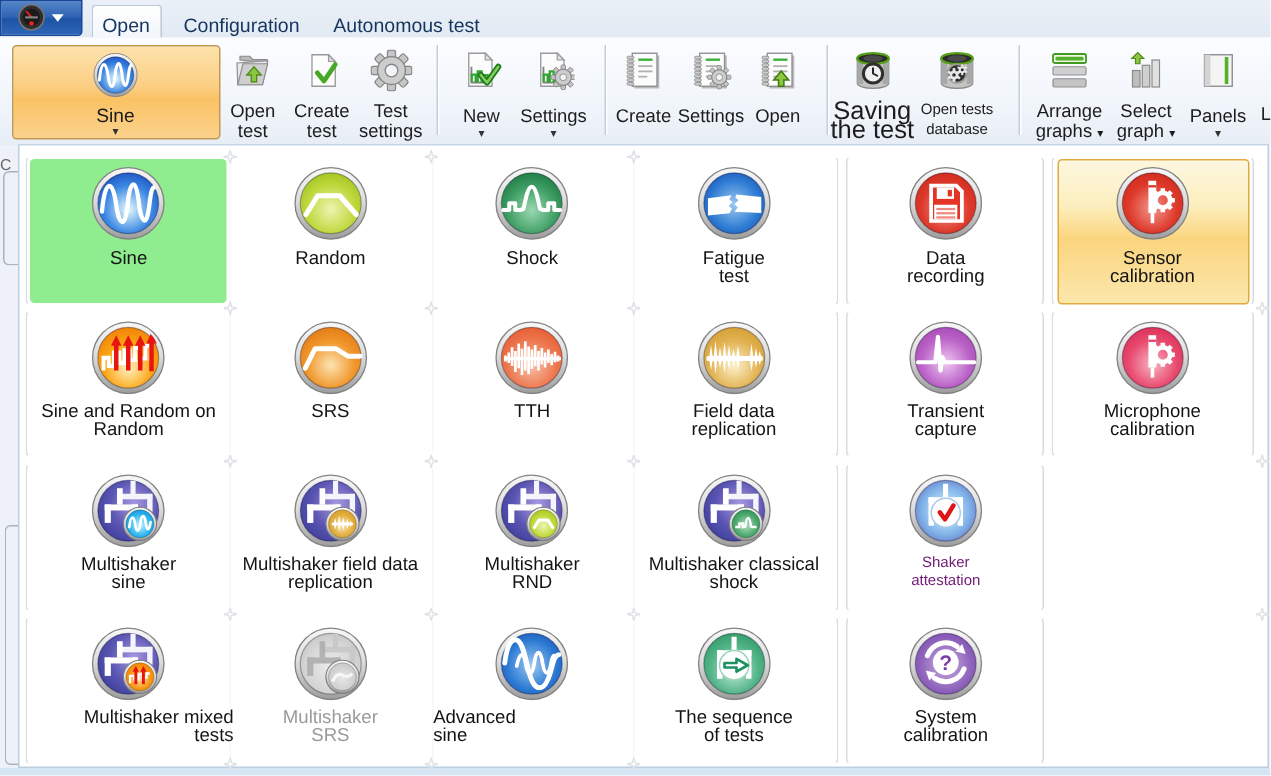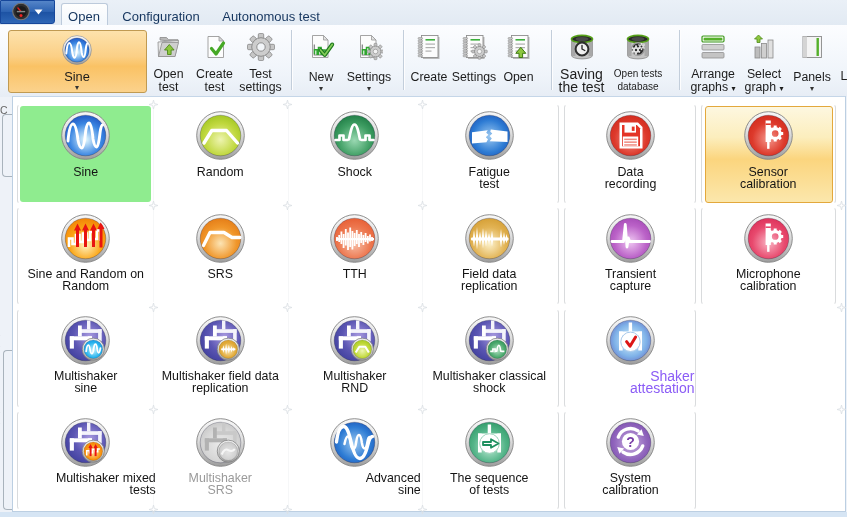--- a/index.html
+++ b/index.html
@@ -283,21 +283,21 @@
 <div style="position:absolute;left:473.5px;top:69.5px;width:90px;text-align:center;font-size:12.3px;color:#1c1c1c">Open</div>
 <div style="position:absolute;left:567.5px;top:33px;width:28px;height:28px"><svg width="28" height="28" viewBox="0 0 28 28">
       <path d="M3.5,6 h21 v16.5 a10.5,3.4 0 0 1 -21,0 z" fill="#c4c4c4" stroke="#8a8a8a" stroke-width="0.8"></path>
       <rect x="3.5" y="6" width="4" height="17" fill="#a8a8a8"></rect>
       <rect x="20.5" y="6" width="4" height="17" fill="#a8a8a8"></rect>
       <ellipse cx="14" cy="6" rx="10.5" ry="3.6" fill="#2a2a2a" stroke="#55a018" stroke-width="1.6"></ellipse>
       <ellipse cx="14" cy="6" rx="6.5" ry="2.1" fill="#4a4a4a"></ellipse>
       <circle cx="14" cy="16" r="6.4" fill="#f0f0f0" stroke="#2e2e2e" stroke-width="2"></circle>
       <path d="M14,16 V12.4 M14,16 l2.8,1.5" stroke="#222" stroke-width="1.3" stroke-linecap="round"></path>
     </svg></div>
-<div style="position:absolute;left:529.5px;top:68px;width:104px;text-align:center;font-size:14px;line-height:12.9px;color:#1c1c1c">Saving<br>the test</div>
+<div style="position:absolute;left:529.5px;top:68px;width:104px;text-align:center;font-size:17px;line-height:12.9px;color:#1c1c1c">Saving<br>the test</div>
 <div style="position:absolute;left:624px;top:33px;width:28px;height:28px"><svg width="28" height="28" viewBox="0 0 28 28">
       <path d="M3.5,6 h21 v16.5 a10.5,3.4 0 0 1 -21,0 z" fill="#c4c4c4" stroke="#8a8a8a" stroke-width="0.8"></path>
       <rect x="3.5" y="6" width="4" height="17" fill="#a8a8a8"></rect>
       <rect x="20.5" y="6" width="4" height="17" fill="#a8a8a8"></rect>
       <ellipse cx="14" cy="6" rx="10.5" ry="3.6" fill="#2a2a2a" stroke="#55a018" stroke-width="1.6"></ellipse>
       <ellipse cx="14" cy="6" rx="6.5" ry="2.1" fill="#4a4a4a"></ellipse>
       <circle cx="14" cy="16" r="6.2" fill="#2e2e2e" stroke="#9a9a9a" stroke-width="1.4"></circle>
       <g transform="translate(12,17)">
         <rect x="-0.9" y="-4.6" width="1.8" height="2" fill="#e8e8e8" transform="rotate(0)"></rect>
         <rect x="-0.9" y="-4.6" width="1.8" height="2" fill="#e8e8e8" transform="rotate(60)"></rect>
@@ -623,21 +623,21 @@
       <circle cx="24.5" cy="24.5" r="20.3" fill="url(#g_attest)" stroke="rgba(0,0,30,.3)" stroke-width="0.8"></circle>
       <g clip-path="url(#icl)">
         <rect x="22.7" y="6.5" width="3.4" height="10" fill="#fff"></rect>
         <rect x="13" y="15.5" width="23" height="3.7" fill="#fff"></rect>
         <rect x="13" y="15.5" width="3.7" height="19" fill="#fff"></rect>
         <rect x="32.3" y="15.5" width="3.7" height="19" fill="#fff"></rect>
         <circle cx="24.5" cy="25.8" r="9.7" fill="#fff" stroke="#a9c9ea" stroke-width="1"></circle>
         <path d="M20.6,25.6 L24,30.2 L29.6,21" fill="none" stroke="#dd1616" stroke-width="3" stroke-linecap="round" stroke-linejoin="round"></path>
       </g>
     </svg></div>
-<div style="position:absolute;left:566.5px;top:370.1px;width:128px;text-align:right;font-size:14px;line-height:12.3px;color:#8b5cf6">Shaker<br>attestation</div>
+<div style="position:absolute;left:566.5px;top:370.1px;width:128px;text-align:center;font-size:10px;line-height:12.3px;color:#701a75">Shaker<br>attestation</div>
 <div style="position:absolute;left:61.25px;top:417.5px;width:49px;height:49px"><svg width="49" height="49" viewBox="0 0 49 49">
       <circle cx="24.5" cy="24.5" r="23.8" fill="url(#ringG)" stroke="#838383" stroke-width="0.9"></circle>
       <circle cx="24.5" cy="24.5" r="20.3" fill="url(#g_indigo)" stroke="rgba(0,0,30,.3)" stroke-width="0.8"></circle>
       <g clip-path="url(#icl)">
         <rect x="26" y="4.5" width="3.4" height="9" fill="#f4f4fb"></rect>
         <rect x="19.8" y="13.2" width="20.7" height="3.7" fill="#f4f4fb"></rect>
         <rect x="37.1" y="13.2" width="3.6" height="12" fill="#f4f4fb"></rect>
         <rect x="17" y="9.5" width="3.8" height="11" fill="#fff"></rect>
         <rect x="8.8" y="20.3" width="22.2" height="4" fill="#fff"></rect>
         <rect x="8.8" y="20.3" width="4.1" height="12.3" fill="#fff"></rect>
@@ -674,21 +674,21 @@
     </svg></div>
 <div style="position:absolute;left:154.25px;top:472.1px;width:132px;text-align:center;font-size:12.4px;line-height:12.3px;color:#9a9a9a">Multishaker<br>SRS</div>
 <div style="position:absolute;left:330.25px;top:417.5px;width:49px;height:49px"><svg width="49" height="49" viewBox="0 0 49 49">
       <circle cx="24.5" cy="24.5" r="23.8" fill="url(#ringG)" stroke="#838383" stroke-width="0.9"></circle>
       <circle cx="24.5" cy="24.5" r="20.3" fill="url(#g_blue2)" stroke="rgba(0,0,30,.3)" stroke-width="0.8"></circle>
       <g clip-path="url(#icl)">
         <path d="M6.5,24 C8,11.5 11,8.5 13.5,8.5 C17,8.5 19,14.5 21.5,25.5 C24,36.5 26.5,40.5 29.8,40.5 C33.5,40.5 36,34.5 37.8,27 C39.3,21 40.8,18.5 42.5,18.5" fill="none" stroke="#fff" stroke-width="3.3" stroke-linecap="round"></path>
         <path d="M14.5,26 Q16,18.5 17.8,18.5 Q19.6,18.5 20.6,25.5 Q21.6,31 23.4,31 Q25.2,31 26.2,24 Q27.2,17 29,17 Q30.8,17 31.8,24.5 Q32.8,30.5 34.6,30.5 Q36.4,30.5 37.4,24 Q38.2,19 39.4,19" fill="none" stroke="#fff" stroke-width="2.5" stroke-linecap="round"></path>
       </g>
     </svg></div>
-<div style="position:absolute;left:288.75px;top:472.1px;width:132px;text-align:right;font-size:12.4px;line-height:12.3px;color:#141414">Advanced<br>sine</div>
+<div style="position:absolute;left:288.75px;top:472.1px;width:132px;text-align:left;font-size:12.4px;line-height:12.3px;color:#141414">Advanced<br>sine</div>
 <div style="position:absolute;left:464.75px;top:417.5px;width:49px;height:49px"><svg width="49" height="49" viewBox="0 0 49 49">
       <circle cx="24.5" cy="24.5" r="23.8" fill="url(#ringG)" stroke="#838383" stroke-width="0.9"></circle>
       <circle cx="24.5" cy="24.5" r="20.3" fill="url(#g_seagreen)" stroke="rgba(0,0,30,.3)" stroke-width="0.8"></circle>
       <g clip-path="url(#icl)">
         <rect x="22.7" y="6.5" width="3.4" height="10" fill="#fff"></rect>
         <rect x="13" y="15.5" width="23" height="3.7" fill="#fff"></rect>
         <rect x="13" y="15.5" width="3.7" height="19" fill="#fff"></rect>
         <rect x="32.3" y="15.5" width="3.7" height="19" fill="#fff"></rect>
         <circle cx="24.5" cy="25.5" r="9.8" fill="#fff" stroke="#9ed4bc" stroke-width="1"></circle>
         <path d="M18,24 h8 v-2.8 l7.5,4.3 -7.5,4.3 v-2.8 h-8 z" fill="none" stroke="#1e9160" stroke-width="1.8" stroke-linejoin="round"></path>

